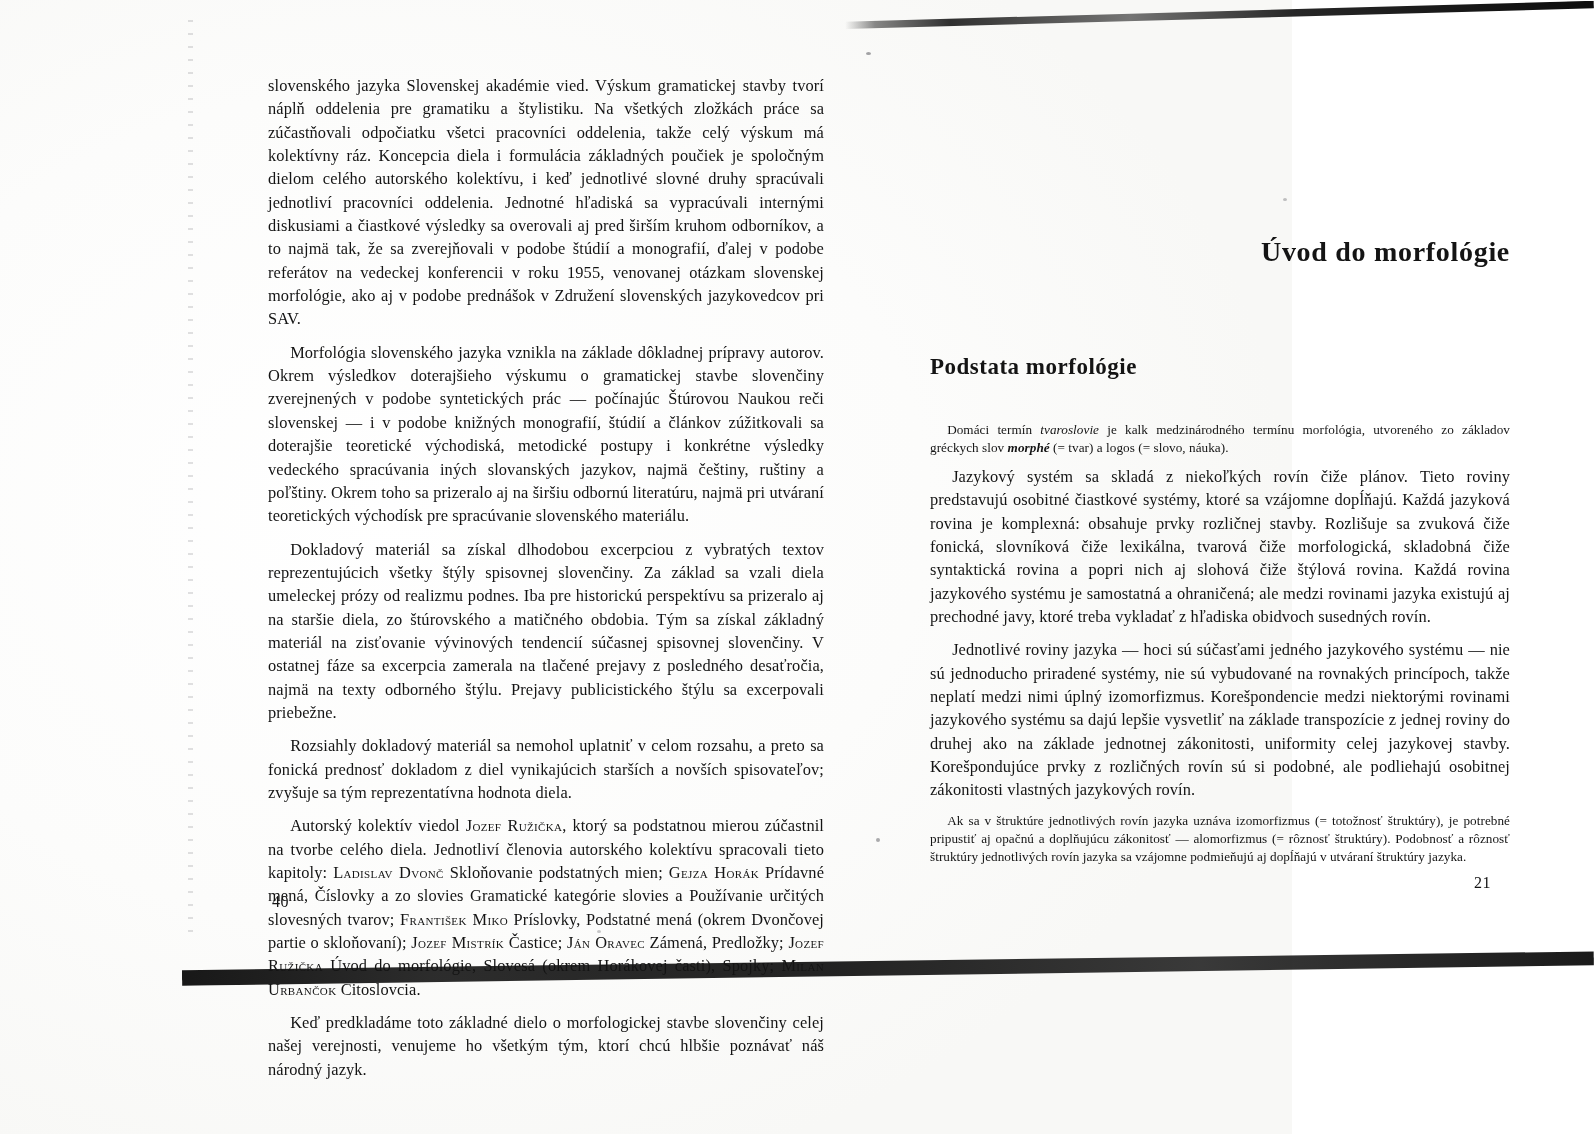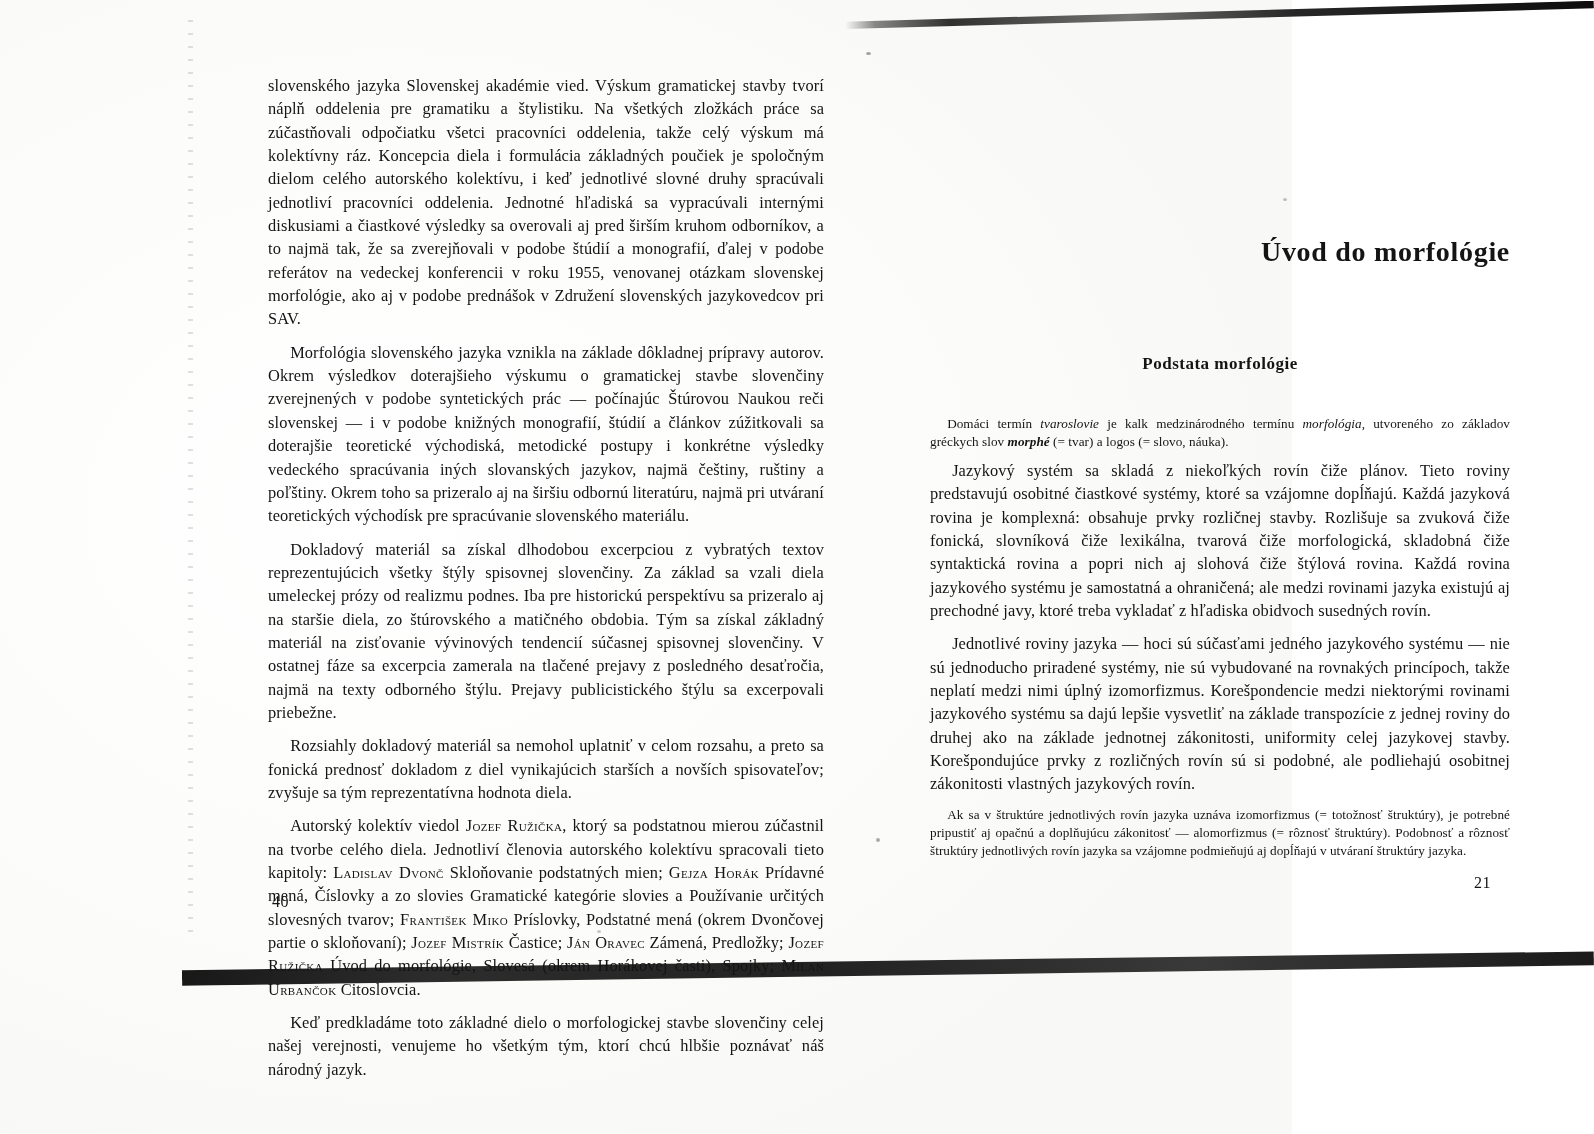--- a/index.html
+++ b/index.html
@@ -119,23 +119,22 @@
   
   #book-title {
     font-size: 28px;
     font-weight: bold;
     text-align: right;
     letter-spacing: 0.7px;
     margin: 0;
     padding-top: 162px;
   }
   #section-heading {
-    font-size: 17px;
+    font-size: 23px;
     font-weight: bold;
-    text-align: center;
     letter-spacing: 0.5px;
     margin: 0;
     padding-top: 86px;
     padding-bottom: 34px;
   }
 
   
   .fine-print {
     font-size: 13.2px;
     line-height: 18.4px;
@@ -198,21 +197,21 @@
 
   <div class="page" id="page-right">
 
     <h1 id="book-title">Úvod do morfológie</h1>
 
     <h2 id="section-heading">Podstata morfológie</h2>
 
 
     <div class="gap-sm"></div>
 
-    <p class="fine-print" id="fine-etymology">Domáci termín <span style="font-style: italic;">tvaroslovie</span> je kalk medzinárodného termínu <span style="font-style: italic;">morfológia</span>, utvoreného zo základov gréckych slov <span style="font-style: italic; font-weight: bold;">morphé</span> (= tvar) a <span style="">logos</span> (= slovo, náuka).</p>
+    <p class="fine-print" id="fine-etymology">Domáci termín <span style="font-style: italic;">tvaroslovie</span> je kalk medzinárodného termínu <span style="">morfológia</span>, utvoreného zo základov gréckych slov <span style="font-style: italic; font-weight: bold;">morphé</span> (= tvar) a <span style="">logos</span> (= slovo, náuka).</p>
 
     <div class="gap-sm"></div>
 
     <p class="body-text indent">Jazykový systém sa skladá z niekoľkých rovín čiže plánov. Tieto roviny predstavujú osobitné čiastkové systémy, ktoré sa vzájomne dopĺňajú. Každá jazyková rovina je komplexná: obsahuje prvky rozličnej stavby. Rozlišuje sa zvuková čiže fonická, slovníková čiže lexikálna, tvarová čiže morfologická, skladobná čiže syntaktická rovina a popri nich aj slohová čiže štýlová rovina. Každá rovina jazykového systému je samostatná a ohraničená; ale medzi rovinami jazyka existujú aj prechodné javy, ktoré treba vykladať z hľadiska obidvoch susedných rovín.</p>
 
     <p class="body-text indent">Jednotlivé roviny jazyka — hoci sú súčasťami jedného jazykového systému — nie sú jednoducho priradené systémy, nie sú vybudované na rovnakých princípoch, takže neplatí medzi nimi úplný izomorfizmus. Korešpondencie medzi niektorými rovinami jazykového systému sa dajú lepšie vysvetliť na základe transpozície z jednej roviny do druhej ako na základe jednotnej zákonitosti, uniformity celej jazykovej stavby. Korešpondujúce prvky z rozličných rovín sú si podobné, ale podliehajú osobitnej zákonitosti vlastných jazykových rovín.</p>
 
     <div class="gap-md"></div>
 
     <p class="fine-print">Ak sa v štruktúre jednotlivých rovín jazyka uznáva izomorfizmus (= totožnosť štruktúry), je potrebné pripustiť aj opačnú a doplňujúcu zákonitosť — alomorfizmus (= rôznosť štruktúry). Podobnosť a rôznosť štruktúry jednotlivých rovín jazyka sa vzájomne podmieňujú aj dopĺňajú v utváraní štruktúry jazyka.</p>

